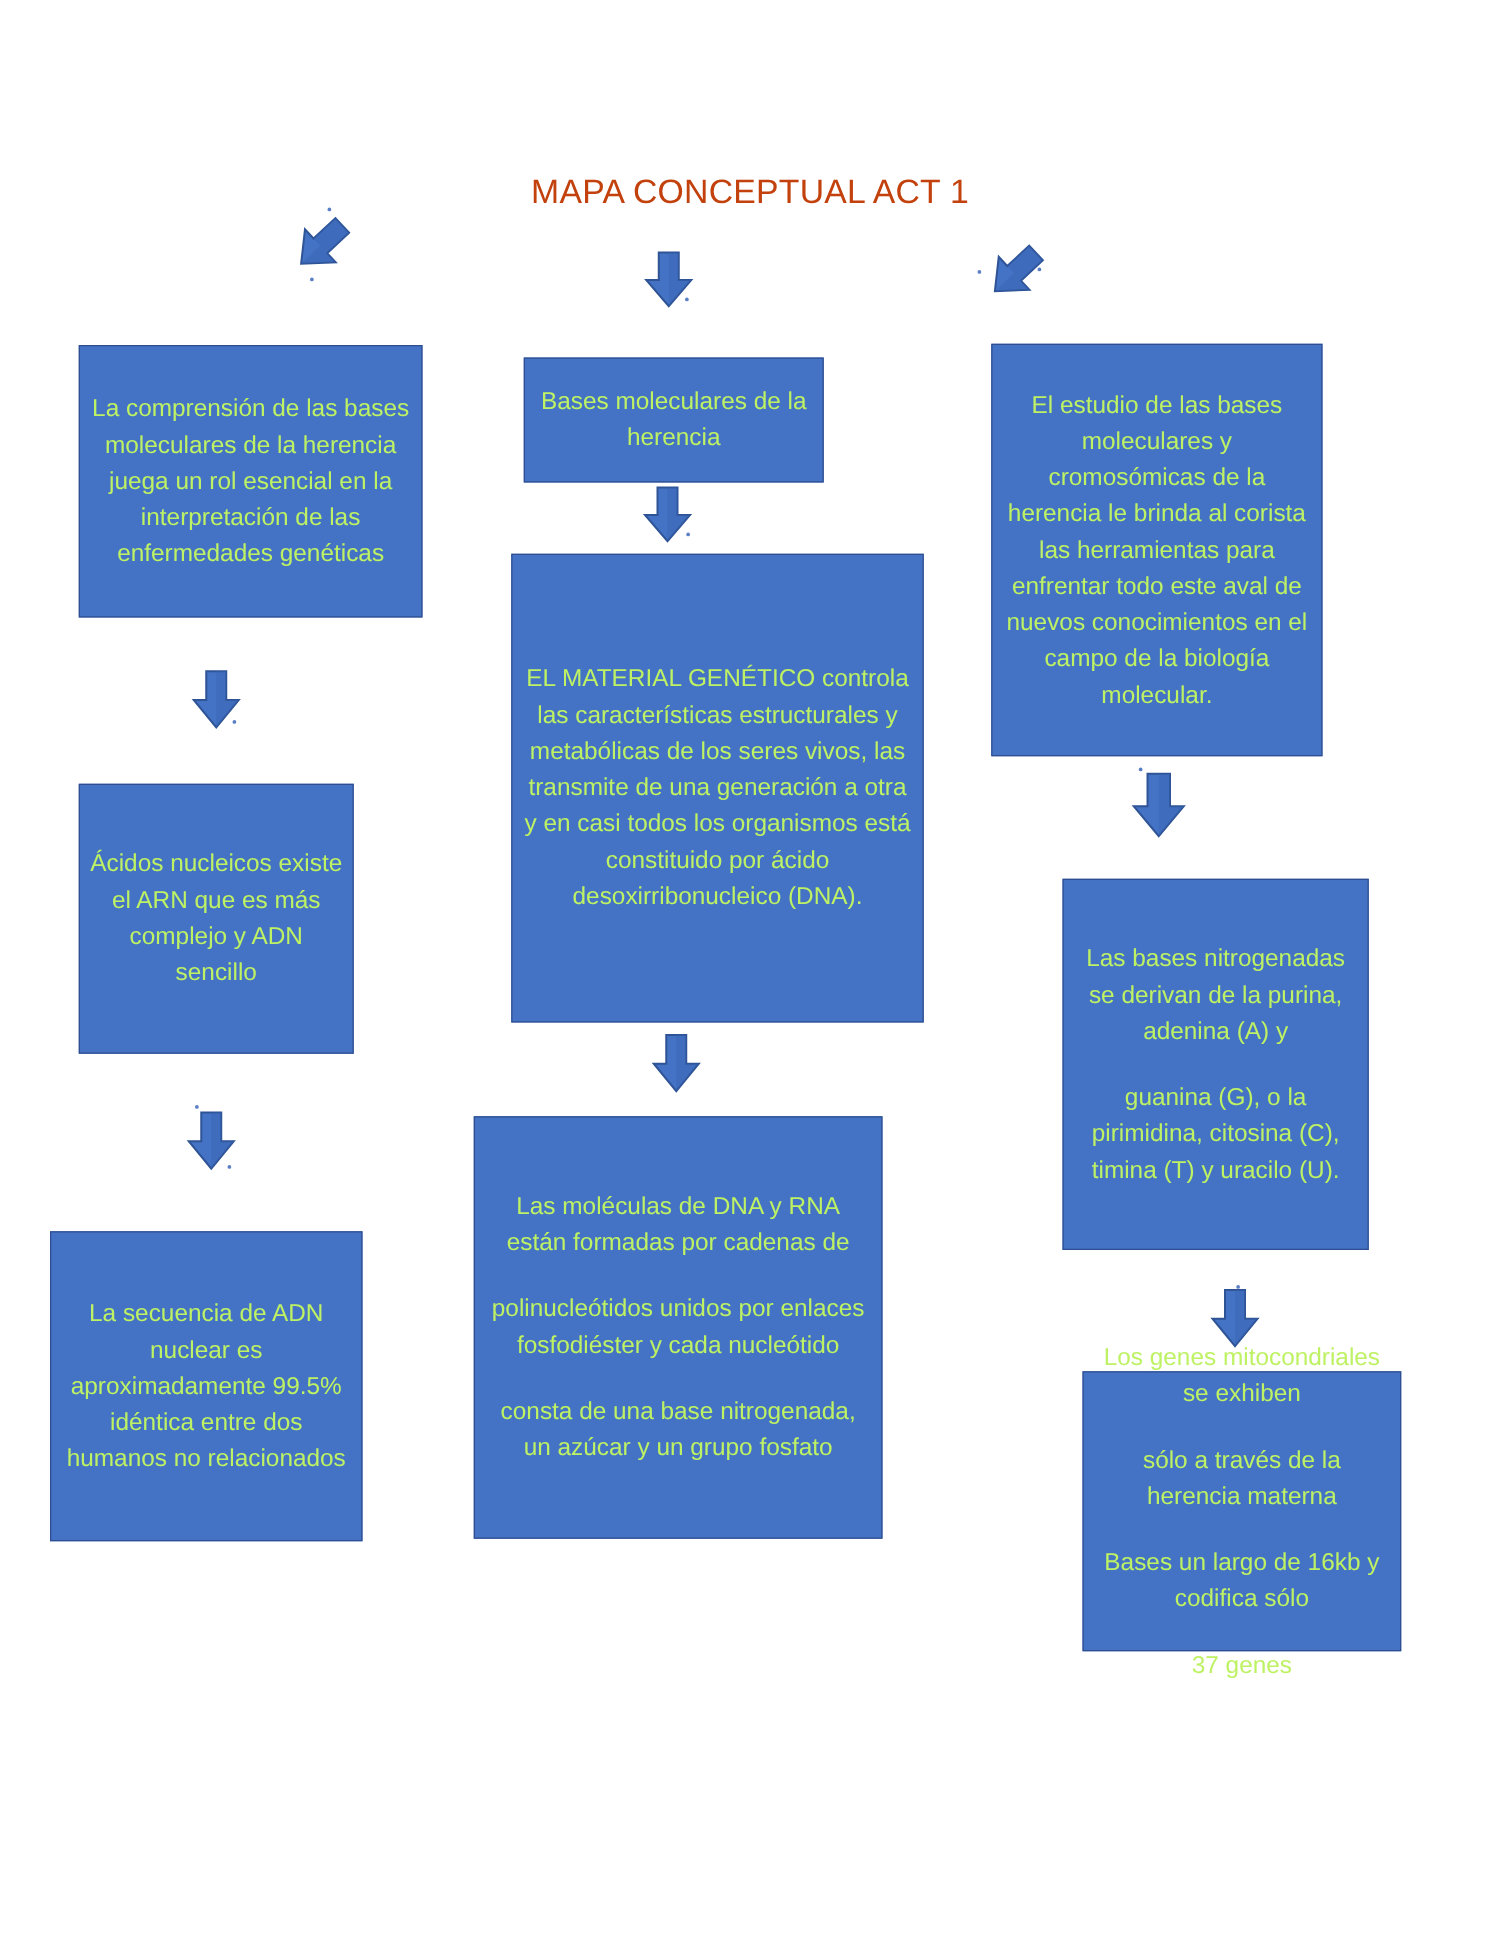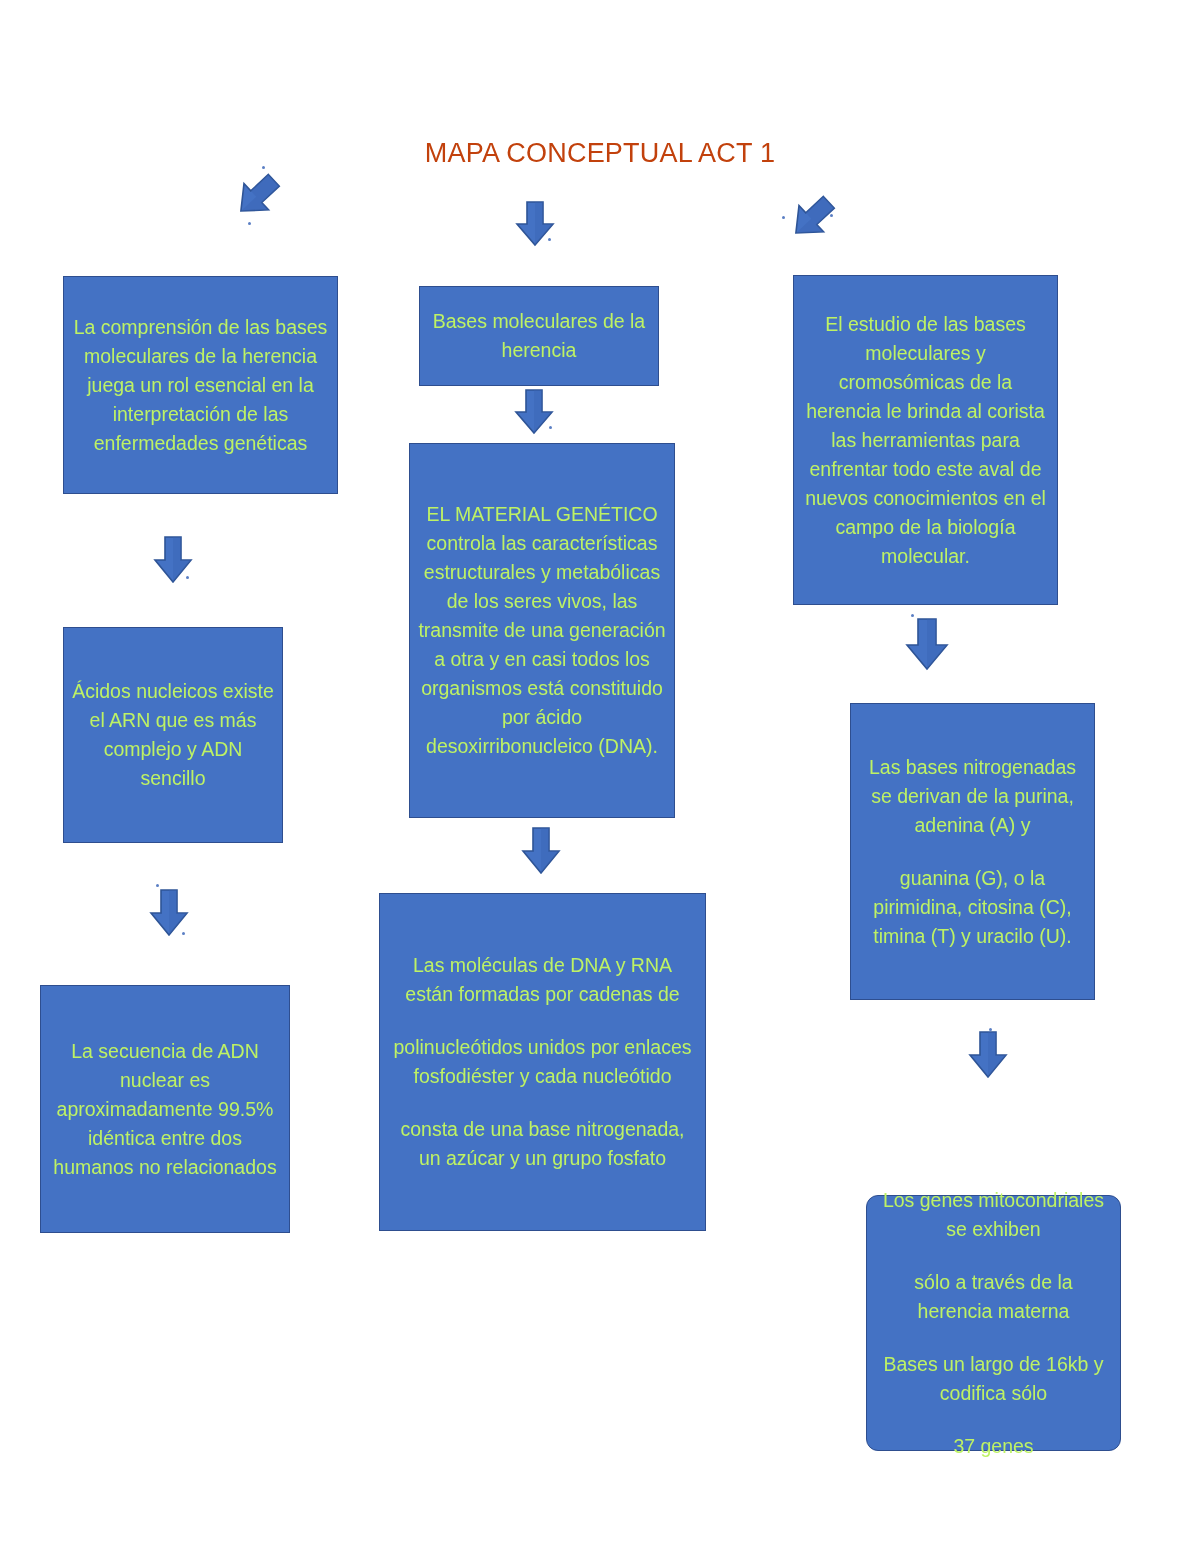--- a/index.html
+++ b/index.html
@@ -131,21 +131,21 @@
   </div>
 
   <span class="arrow-down" style="left:512px; top:388px; width:44px; height:48px;">
     <svg width="44" height="48" viewBox="0 0 44 48">
       <path d="M14 2 L30 2 L30 24 L40 24 L22 45 L4 24 L14 24 Z" fill="#4472C4" stroke="#2E5496" stroke-width="1.6"></path>
       <path d="M22 2 L30 2 L30 24 L40 24 L22 45 Z" fill="#3A64B4" opacity="0.4"></path>
     </svg>
   </span>
   <span class="dot" style="left:549px; top:426px;"></span>
 
-  <div class="node" style="left:409px; top:443px; width:266px; height:375px;justify-content:center;">
+  <div class="node" style="left:409px; top:443px; width:330px; height:375px;justify-content:center;">
     <p>EL MATERIAL GENÉTICO controla las características estructurales y metabólicas de los seres vivos, las transmite de una generación a otra y en casi todos los organismos está constituido por ácido desoxirribonucleico (DNA).</p>
   </div>
 
   <span class="arrow-down" style="left:519px; top:826px; width:44px; height:50px;">
     <svg width="44" height="50" viewBox="0 0 44 50">
       <path d="M14 2 L30 2 L30 25 L40 25 L22 47 L4 25 L14 25 Z" fill="#4472C4" stroke="#2E5496" stroke-width="1.6"></path>
       <path d="M22 2 L30 2 L30 25 L40 25 L22 47 Z" fill="#3A64B4" opacity="0.4"></path>
     </svg>
   </span>
 
@@ -173,20 +173,20 @@
   </div>
 
   <span class="arrow-down" style="left:966px; top:1030px; width:44px; height:50px;">
     <svg width="44" height="50" viewBox="0 0 44 50">
       <path d="M14 2 L30 2 L30 25 L40 25 L22 47 L4 25 L14 25 Z" fill="#4472C4" stroke="#2E5496" stroke-width="1.6"></path>
       <path d="M22 2 L30 2 L30 25 L40 25 L22 47 Z" fill="#3A64B4" opacity="0.4"></path>
     </svg>
   </span>
   <span class="dot" style="left:989px; top:1028px;"></span>
 
-  <div class="node" style="left:866px; top:1195px; width:255px; height:256px;border-radius:12px;">
+  <div class="node" style="left:866px; top:1097px; width:255px; height:224px;">
     <p>Los genes mitocondriales se exhiben</p>
     <p>sólo a través de la herencia materna</p>
     <p>Bases un largo de 16kb y codifica sólo</p>
     <p>37 genes</p>
   </div>
 
 </div>
 
 </body></html>

